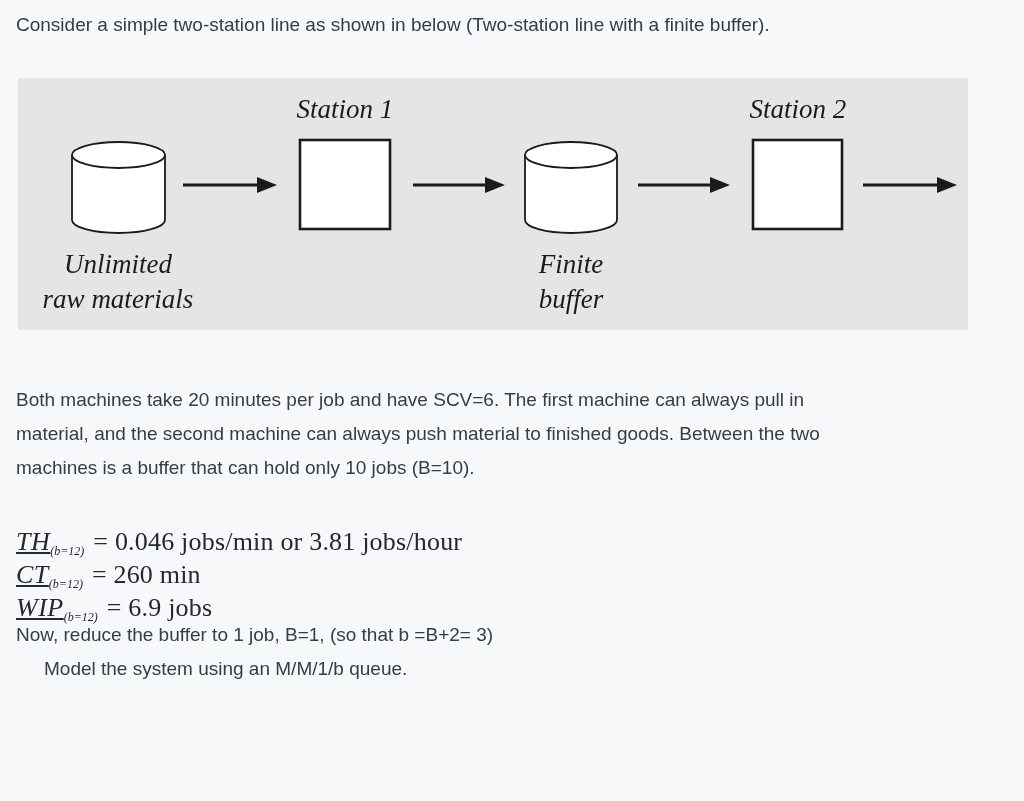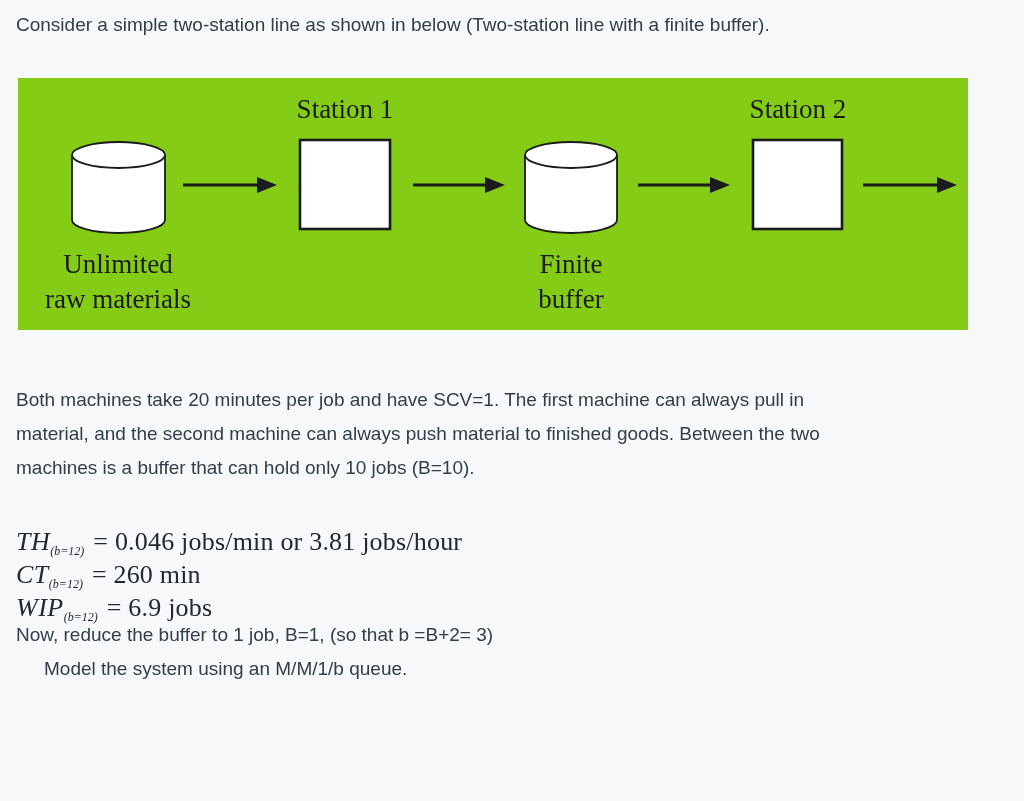--- a/index.html
+++ b/index.html
@@ -13,37 +13,38 @@
   }
   .page { padding:14px 8px 0 16px; }
 
   .intro { font-size:19px; line-height:22px; }
 
   .diagram-panel {
     margin-top:42px;
     margin-left:2px;
     width:950px;
     height:252px;
-    background:#84cc16;
+    background:#e5e5e5;
+    font-style:italic;
   }
   .diagram-panel svg { display:block; }
 
   .para { margin-top:53px; font-size:19px; line-height:34px; }
   .para div { white-space:nowrap; }
 
   .from-line { margin-top:36px; font-size:19px; line-height:20px; }
 
   .math-block {
     margin-top:40px;
     font-family:"Liberation Serif", serif;
     color:#232831;
     font-size:26px;
   }
   .math-line { height:33px; line-height:33px; white-space:nowrap; }
-  .math-var { font-style:italic; letter-spacing:0.5px; }
+  .math-var { font-style:italic; letter-spacing:0.5px;text-decoration:underline; }
   .math-sub { font-size:12px; font-style:italic; vertical-align:-5px; letter-spacing:0; }
   .math-rest { margin-left:9px; letter-spacing:0.2px; }
 
   .now-line   { font-size:19px; line-height:21px; }
   .model-line { margin-top:13px; font-size:19px; line-height:21px;margin-left:28px; }
 
   .dlabel {
     font-family:"Liberation Serif", serif;
     font-size:27px;
     fill:#1b1b1b;
@@ -96,21 +97,21 @@
       </g>
 
       <text class="dlabel" x="100" y="195" text-anchor="middle">Unlimited</text>
       <text class="dlabel" x="100" y="230" text-anchor="middle">raw materials</text>
       <text class="dlabel" x="553" y="195" text-anchor="middle">Finite</text>
       <text class="dlabel" x="553" y="230" text-anchor="middle">buffer</text>
     </svg>
   </div>
 
   <div class="para">
-    <div>Both machines take 20 minutes per job and have SCV=1. The first machine can always pull in</div>
+    <div>Both machines take 20 minutes per job and have SCV=6. The first machine can always pull in</div>
     <div>material, and the second machine can always push material to finished goods. Between the two</div>
     <div>machines is a buffer that can hold only 10 jobs (B=10).</div>
   </div>
 
 
   <div class="math-block">
     <div class="math-line">
       <span class="math-var">TH</span><span class="math-sub">(b=12)</span><span class="math-rest">= 0.046 jobs/min or 3.81 jobs/hour</span>
     </div>
     <div class="math-line">

